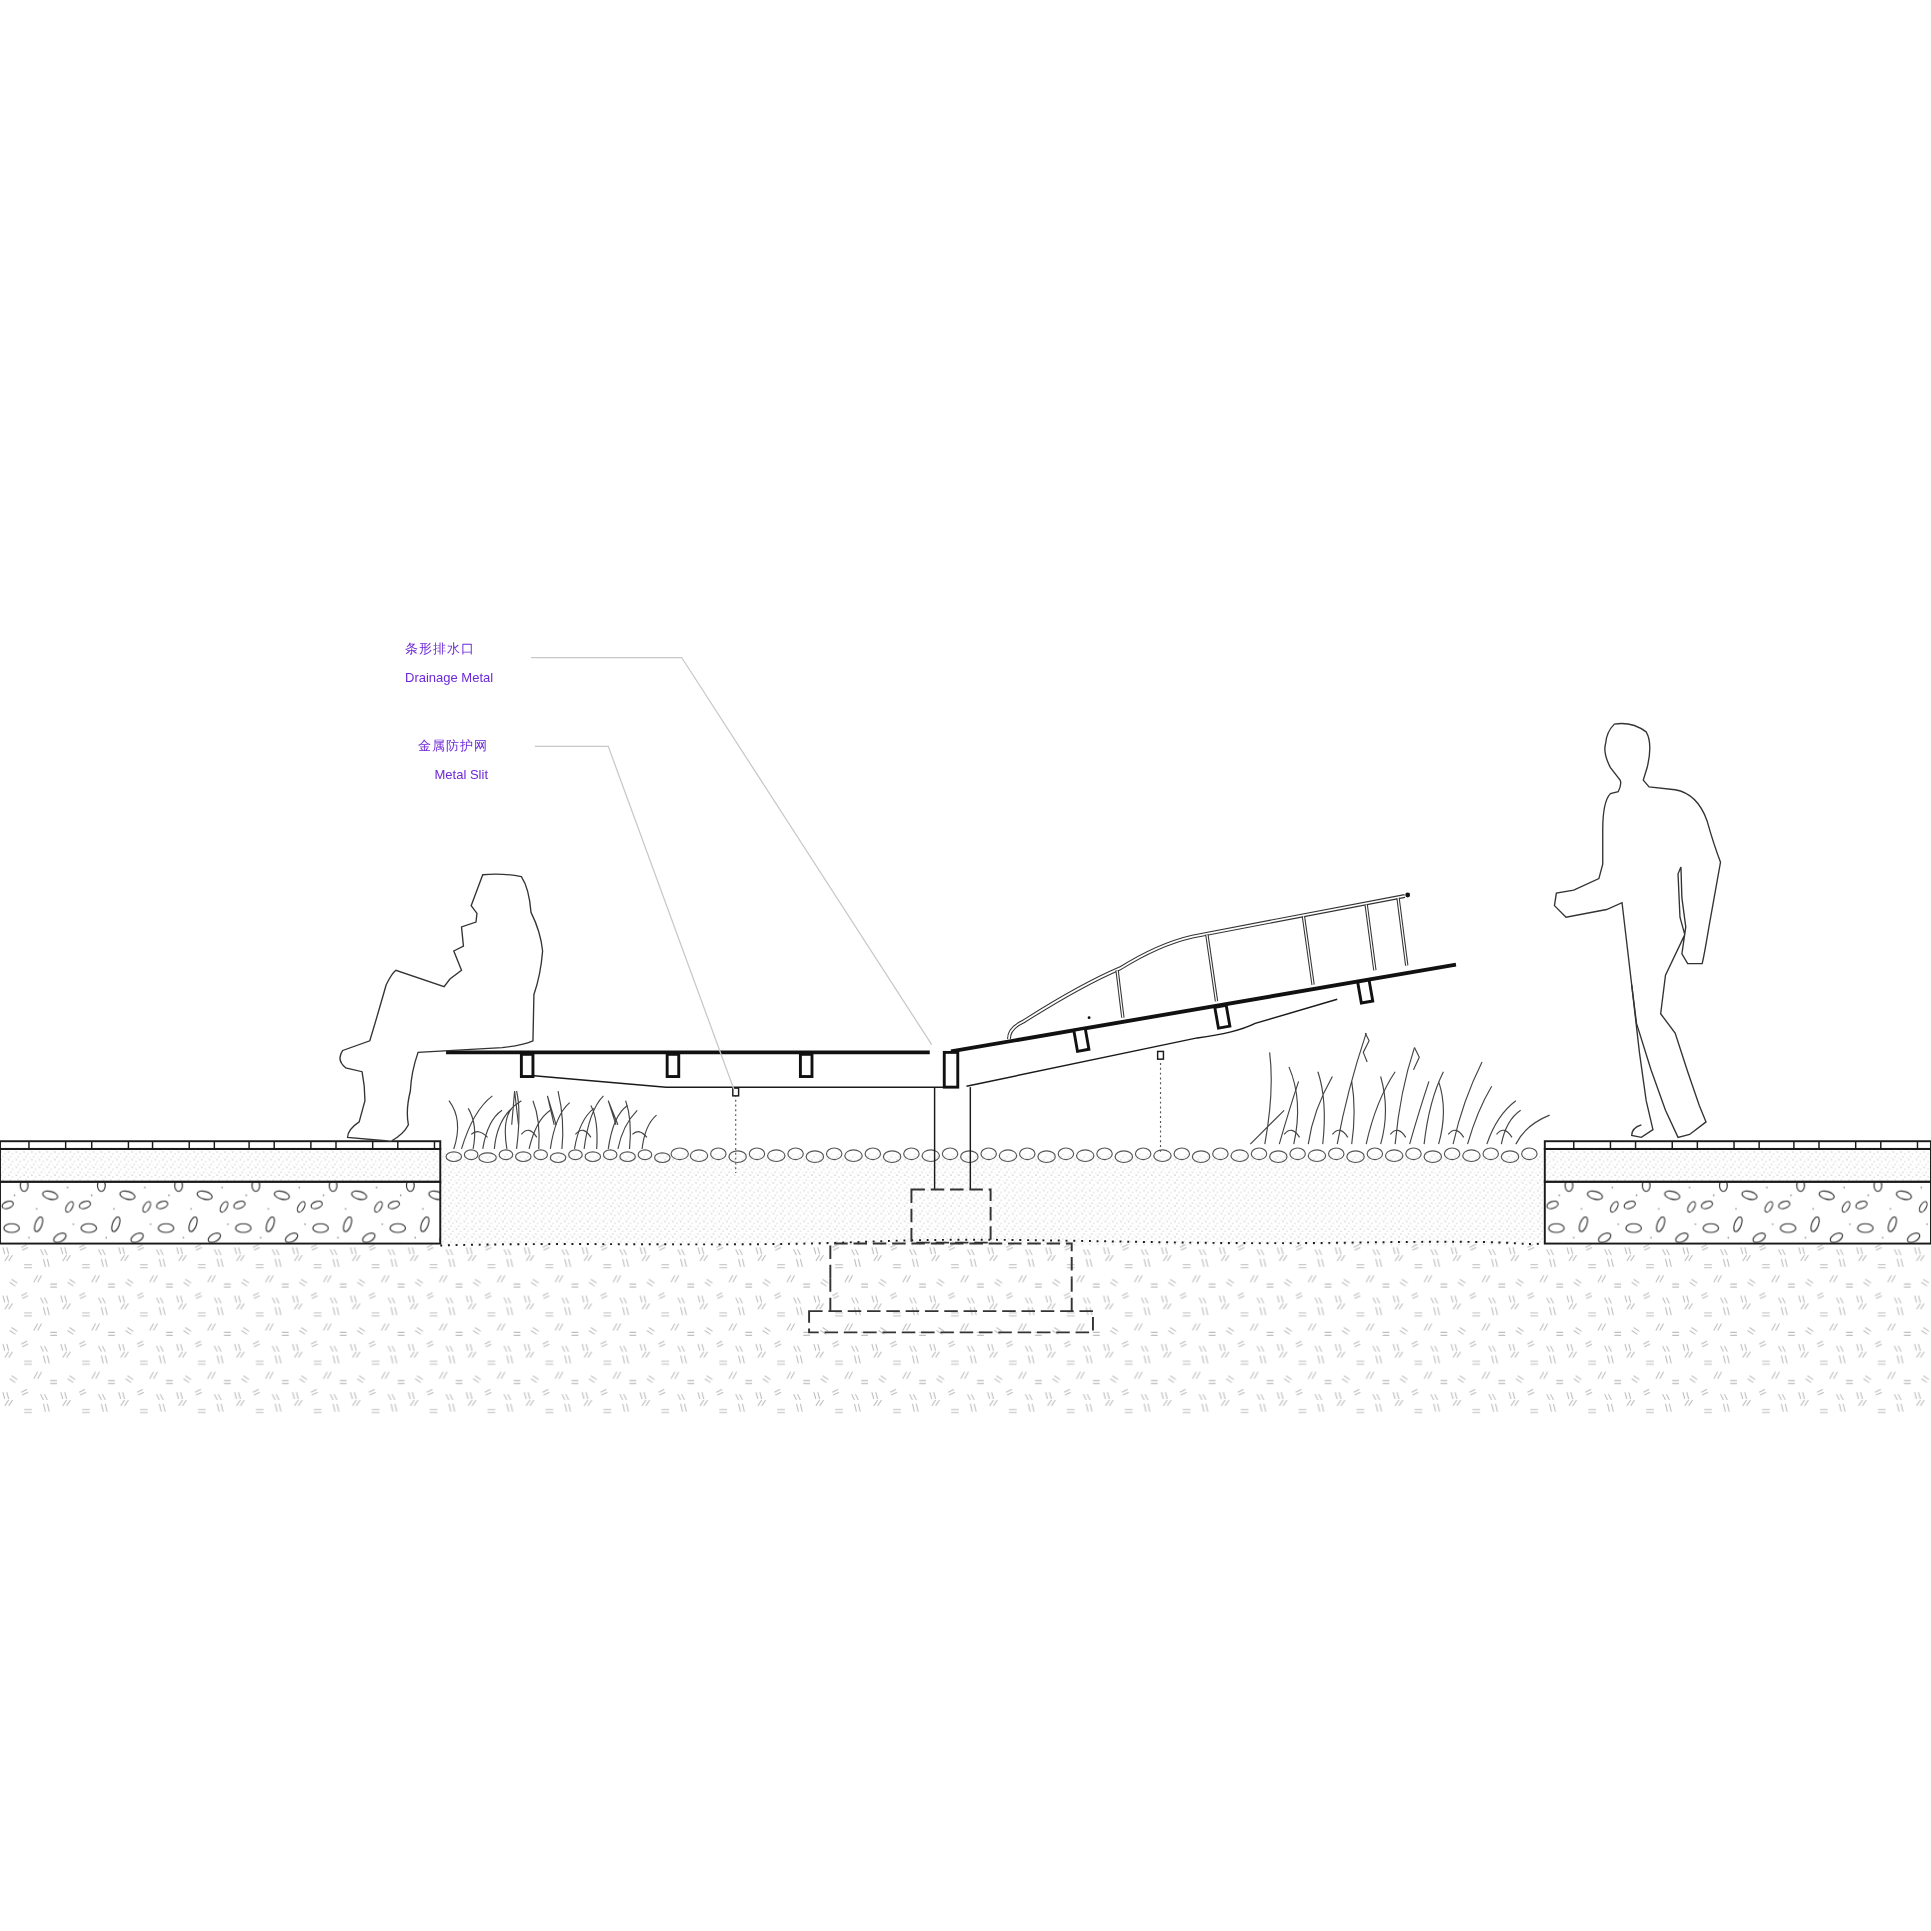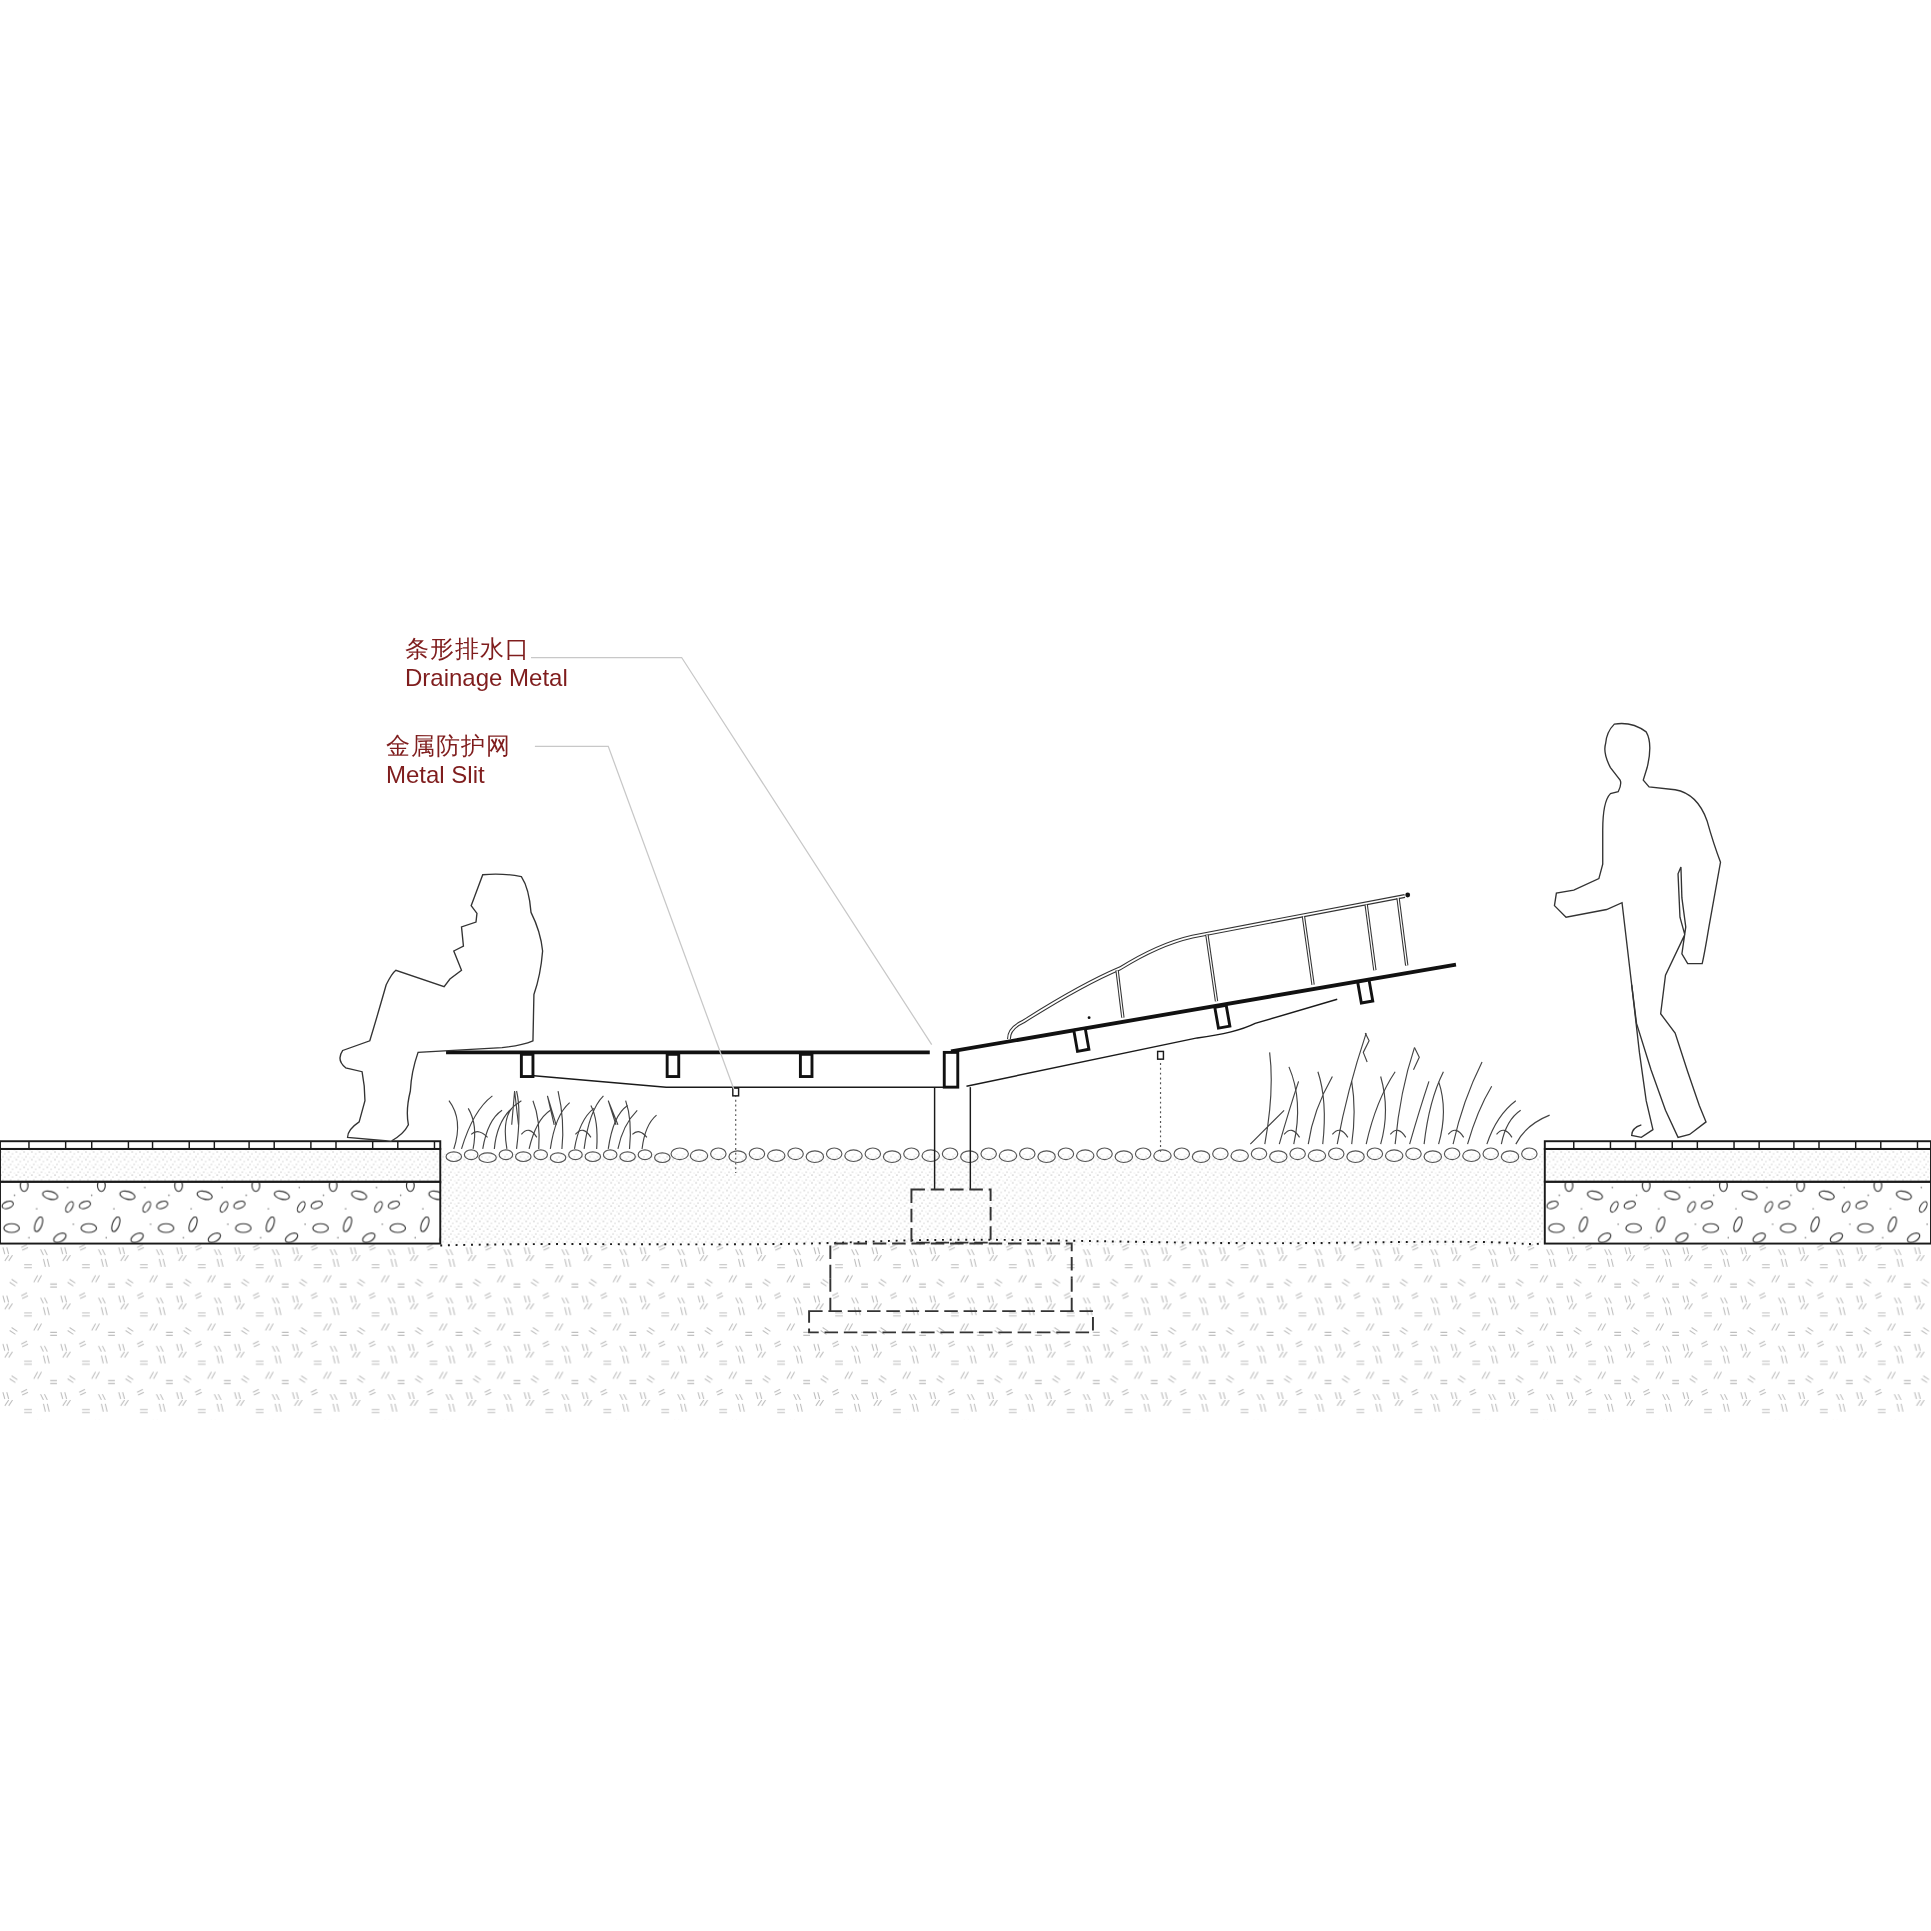--- a/index.html
+++ b/index.html
@@ -1,18 +1,18 @@
 <!DOCTYPE html>
 <html><head>
 <meta charset="utf-8">
 <style>
   html,body{margin:0;padding:0;background:#ffffff;}
   body{width:1931px;height:1931px;position:relative;overflow:hidden;font-family:"Liberation Sans","DejaVu Sans",sans-serif;}
   #stage{position:absolute;left:0;top:0;width:1931px;height:1931px;}
-  .label{position:absolute;color:#7f1d1d;font-size:24px;line-height:29px;}
+  .label{position:absolute;color:#6d28d9;font-size:13px;line-height:29px;}
   .label .cn{letter-spacing:1px;}
 </style>
 </head>
 <body>
 
 <div id="stage">
   <svg width="1931" height="1931" viewBox="0 0 2000 2000" xmlns="http://www.w3.org/2000/svg">
     <defs>
       <pattern id="fineDots" width="8" height="8" patternUnits="userSpaceOnUse">
         <circle cx="1" cy="1" r="0.6" fill="#8a8a8a"></circle>
@@ -253,18 +253,18 @@
     <g fill="none" stroke="#c8c8c8" stroke-width="1.3">
       <polyline points="550,681 706,681 965,1082"></polyline>
       <polyline points="554,773 630,773 760,1128"></polyline>
     </g>
   </svg>
 
   <div class="label" style="left:405px;top:634px;">
     <div class="cn">条形排水口</div>
     <div class="en">Drainage Metal</div>
   </div>
-  <div class="label" style="left:386px;top:731px;">
+  <div class="label" style="left:418px;top:731px;text-align:right;">
     <div class="cn">金属防护网</div>
     <div class="en">Metal Slit</div>
   </div>
 </div>
 
 
 </body></html>

